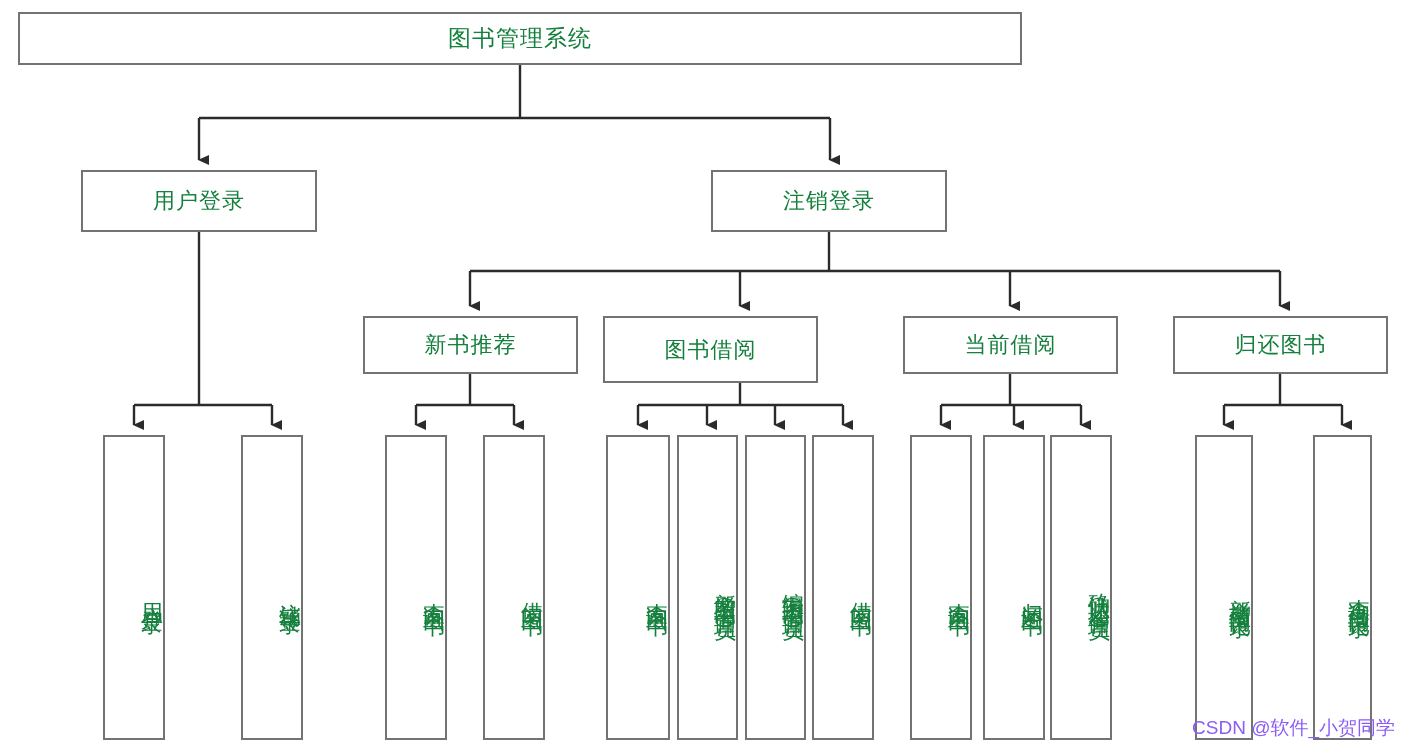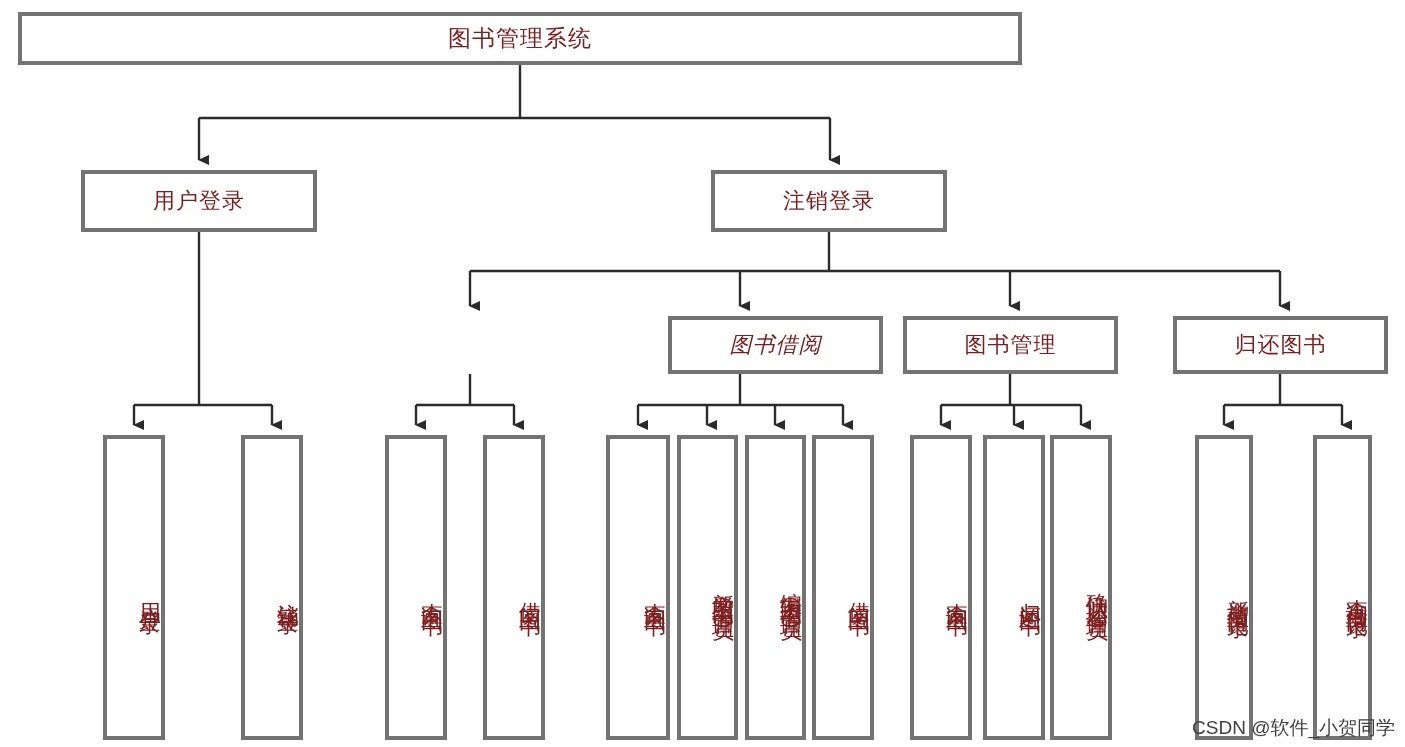--- a/index.html
+++ b/index.html
@@ -8,43 +8,43 @@
     background:#ffffff;
     font-family:"Liberation Sans","DejaVu Sans",sans-serif;
     overflow:hidden;
   }
   #stage{position:relative;width:1405px;height:747px;}
   #wires{position:absolute;left:0;top:0;width:1405px;height:747px;}
   .node{
     position:absolute;
     box-sizing:border-box;
     background:#ffffff;
-    border:4px solid #737373;
+    border:2px solid #737373;
     display:flex;
     align-items:center;
     justify-content:center;
-    color:#7f1d1d;
+    color:#15803d;
   }
   .node.h{font-size:22px;letter-spacing:1px;}
   .node.v{
     writing-mode:vertical-rl;
     text-orientation:upright;
     font-size:22px;
     letter-spacing:4px;
     padding-top:10px;
     align-items:flex-start;
     justify-content:center;
     line-height:1;
   }
   #root-node{font-size:23px;}
   #watermark{
     position:absolute;
     right:10px;bottom:6px;
     font-size:19px;
-    color:#404040;
+    color:#8b5cf6;
     white-space:nowrap;
     user-select:none;
   }
 </style>
 </head>
 <body>
 
 <div id="stage">
 
   <svg id="wires" viewBox="0 0 1405 747" xmlns="http://www.w3.org/2000/svg">
@@ -95,22 +95,23 @@
       <path d="M1224,405 L1224,425" marker-end="url(#arw)"></path>
       <path d="M1342,405 L1342,425" marker-end="url(#arw)"></path>
     </g>
   </svg>
 
   <div id="root-node" class="node h" style="left: 18px; top: 12px; width: 1004px; height: 53px;">图书管理系统</div>
 
   <div class="node h" id="n-l2-0" style="left: 81px; top: 170px; width: 236px; height: 62px;">用户登录</div>
   <div class="node h" id="n-l2-1" style="left: 711px; top: 170px; width: 236px; height: 62px;">注销登录</div>
 
-  <div class="node h" id="n-l3-1" style="left: 668px; top: 316px; width: 215px; height: 58px; font-style: italic;">图书借阅</div>
-  <div class="node h" id="n-l3-2" style="left: 903px; top: 316px; width: 215px; height: 58px;">图书管理</div>
+  <div class="node h" id="n-l3-0" style="left: 363px; top: 316px; width: 215px; height: 58px;">新书推荐</div>
+  <div class="node h" id="n-l3-1" style="left: 603px; top: 316px; width: 215px; height: 67px;">图书借阅</div>
+  <div class="node h" id="n-l3-2" style="left: 903px; top: 316px; width: 215px; height: 58px;">当前借阅</div>
   <div class="node h" id="n-l3-3" style="left: 1173px; top: 316px; width: 215px; height: 58px;">归还图书</div>
 
   <div class="node v" id="n-lf-0" style="left: 103px; top: 435px; width: 62px; height: 305px;">用户登录</div>
   <div class="node v" id="n-lf-1" style="left: 241px; top: 435px; width: 62px; height: 305px;">注销登录</div>
   <div class="node v" id="n-lf-2" style="left: 385px; top: 435px; width: 62px; height: 305px;">查询图书</div>
   <div class="node v" id="n-lf-3" style="left: 483px; top: 435px; width: 62px; height: 305px;">借阅图书</div>
   <div class="node v" id="n-lf-4" style="left: 606px; top: 435px; width: 64px; height: 305px;">查询图书</div>
   <div class="node v" id="n-lf-5" style="left: 677px; top: 435px; width: 61px; height: 305px;">新增图书（管理员）</div>
   <div class="node v" id="n-lf-6" style="left: 745px; top: 435px; width: 61px; height: 305px;">编辑图书（管理员）</div>
   <div class="node v" id="n-lf-7" style="left: 812px; top: 435px; width: 62px; height: 305px;">借阅图书</div>

